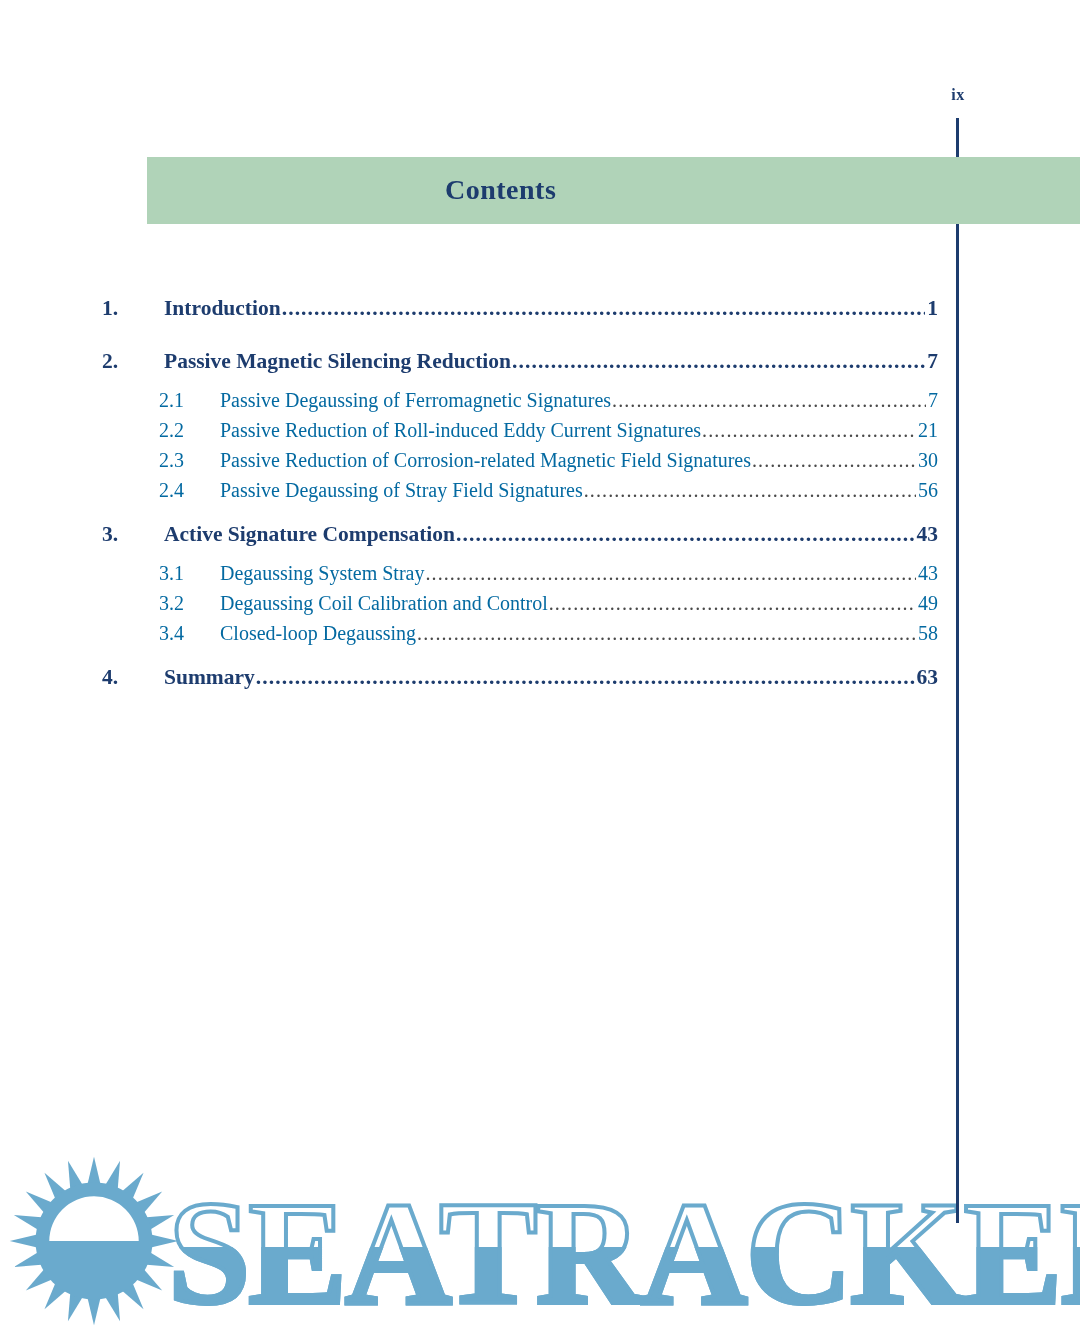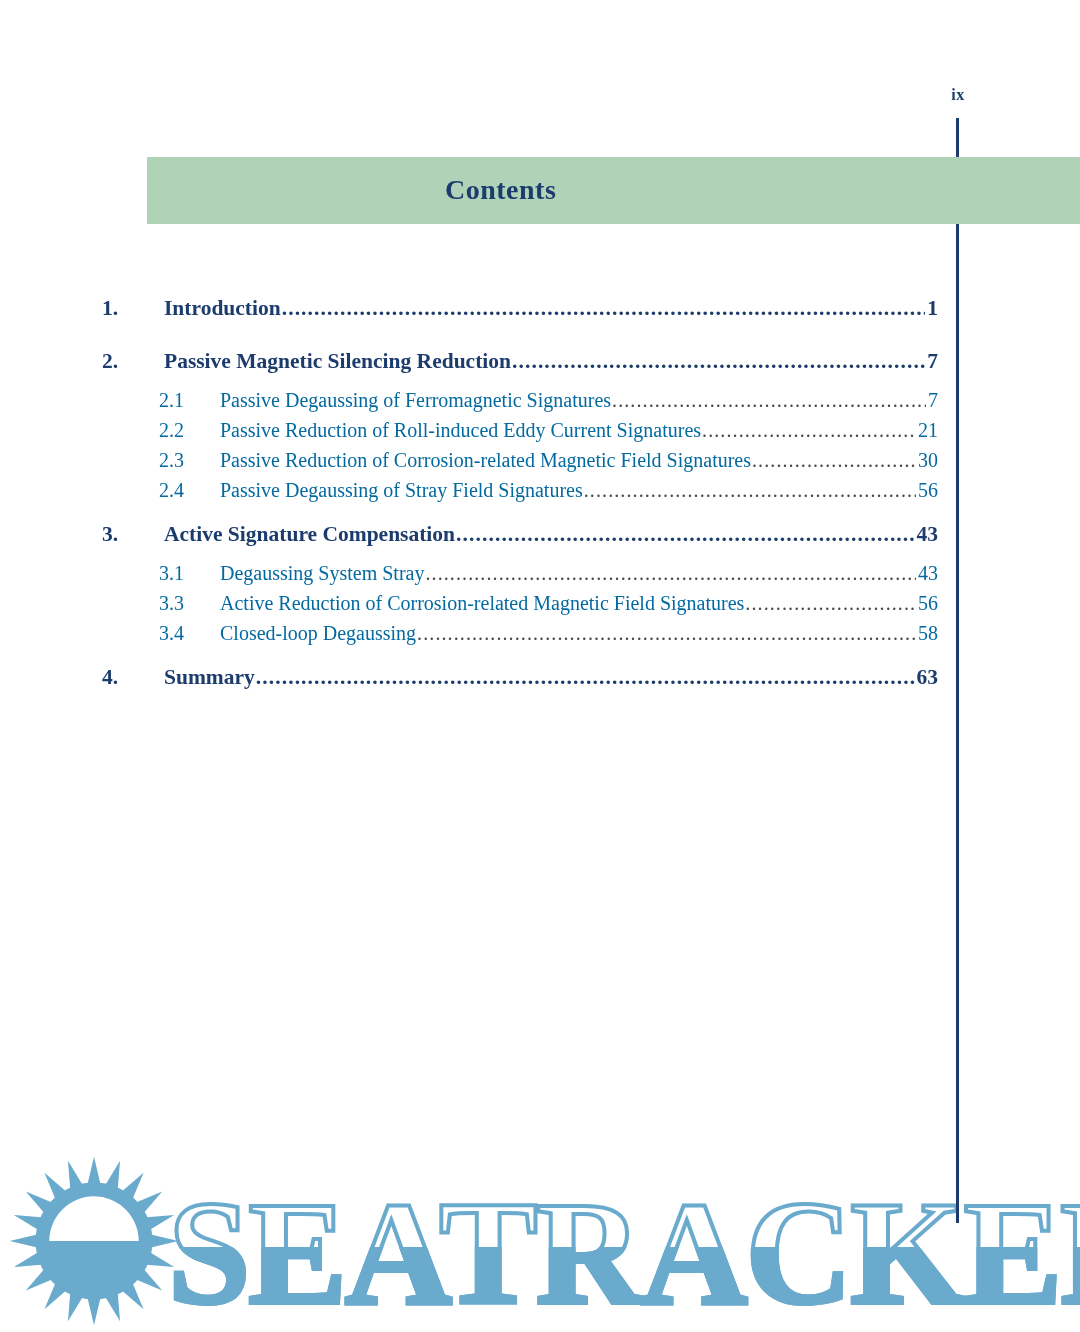--- a/index.html
+++ b/index.html
@@ -339,27 +339,27 @@
       <span class="pageno">43</span>
     </div>
 
     <div class="toc-row level2">
       <span class="num">3.1</span>
       <span class="label">Degaussing System Stray</span>
       <span class="leader"></span>
       <span class="pageno">43</span>
     </div>
 
-
-    <div class="toc-row level2">
-      <span class="num">3.3</span>
-      <span class="label">Active Reduction of Corrosion-related Magnetic Field Signatures</span>
-      <span class="leader"></span>
-      <span class="pageno">56</span>
-    </div>
+    <div class="toc-row level2">
+      <span class="num">3.2</span>
+      <span class="label">Degaussing Coil Calibration and Control</span>
+      <span class="leader"></span>
+      <span class="pageno">49</span>
+    </div>
+
 
     <div class="toc-row level2">
       <span class="num">3.4</span>
       <span class="label">Closed-loop Degaussing</span>
       <span class="leader"></span>
       <span class="pageno">58</span>
     </div>
 
     <div class="gap-md"></div>
 

